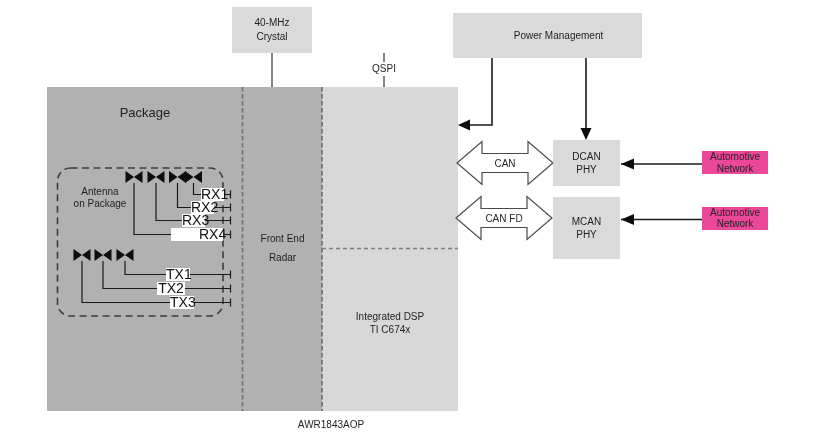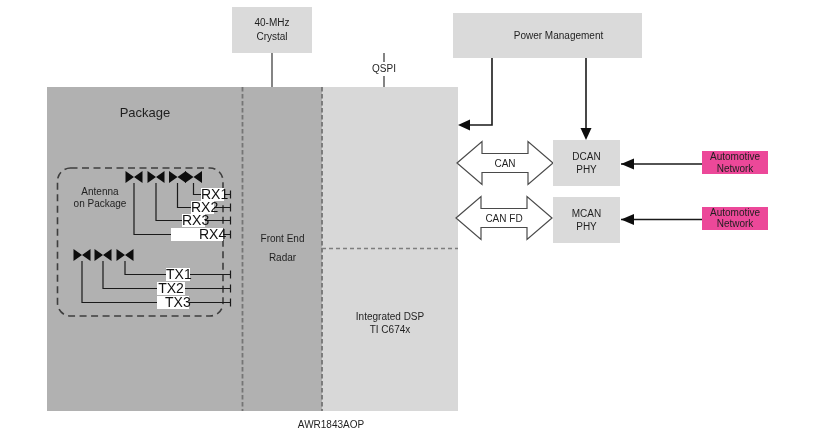--- a/index.html
+++ b/index.html
@@ -15,21 +15,21 @@
   .overlay{left:0;top:0;width:826px;height:435px;pointer-events:none;}
   
   .gbox{
     background:#dadada;display:flex;flex-direction:column;align-items:center;justify-content:center;
     text-align:center;font-size:10px;line-height:14px;
   }
   .box-crystal{left:232px;top:7px;width:80px;height:46px;}
   .box-serial{left:343px;top:7px;width:82px;height:46px;}
   .box-power{left:453px;top:13px;width:167px;height:45px;line-height:12px;padding-left:22px;}
   .box-dcan{left:553px;top:140px;width:67px;height:46px;line-height:13.5px;}
-  .box-mcan{left:553px;top:197px;width:67px;height:46px;line-height:13.5px;}
+  .box-mcan{left:553px;top:197px;width:67px;height:62px;line-height:13.5px;}
   
   .txt{font-size:10px;line-height:13px;text-align:center;}
   .lbl-qspi{left:362px;top:62px;width:44px;height:14px;line-height:14px;background:#fff;}
   .lbl-package{left:47px;top:105px;width:196px;height:15px;font-size:13px;line-height:15px;}
   .lbl-antenna{left:58px;top:186px;width:84px;line-height:12px;}
   .lbl-rfe{left:243px;top:229px;width:79px;line-height:19px;}
   .lbl-mcu{left:322px;top:146px;width:136px;}
   .lbl-dsp{left:322px;top:310px;width:136px;}
   .lbl-caption{left:271px;top:418px;width:120px;font-size:10px;}
   .lbl-can{left:457px;top:156.5px;width:96px;height:13px;}
@@ -40,21 +40,21 @@
   
   .port{
     background:#ffffff;font-size:14px;line-height:13px;height:13px;text-align:center;color:#111;
   }
   .port-rx1{left:201px;top:188px;width:23px;}
   .port-rx2{left:191px;top:201px;width:23px;}
   .port-rx3{left:182px;top:214px;width:23px;}
   .port-rx4{left:171px;top:228px;width:24px;padding-left:28px;}
   .port-tx1{left:166px;top:268px;width:24px;}
   .port-tx2{left:157px;top:282px;width:28px;}
-  .port-tx3{left:157px;top:296px;width:24px;padding-left:8px;}
+  .port-tx3{left:170px;top:296px;width:24px;}
   .b{display:block;}
 </style>
 </head>
 <body>
 
 <div class="stage">
 
   <div class="abs region-dark"></div>
   <div class="abs region-light"></div>
 

